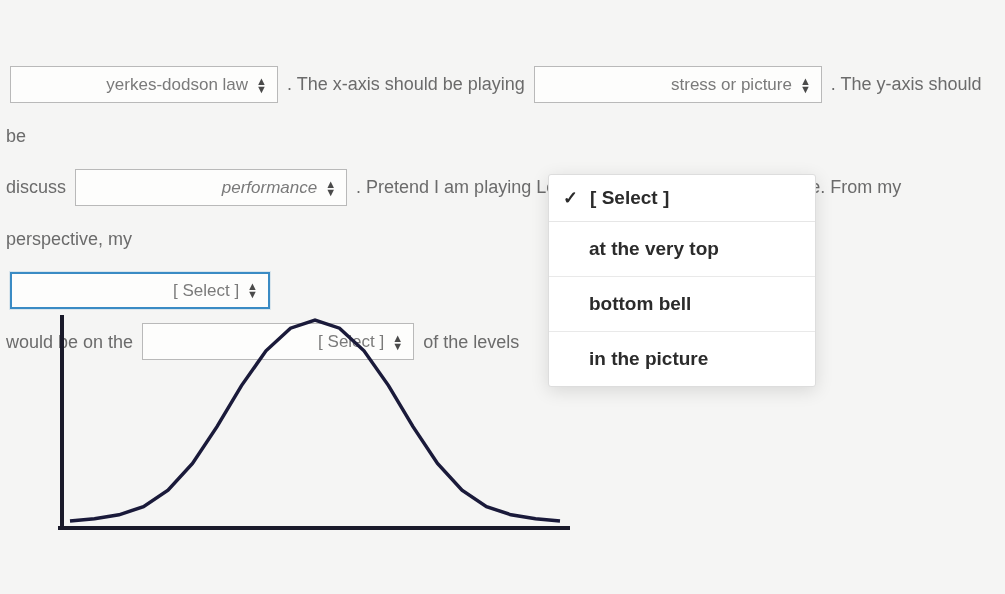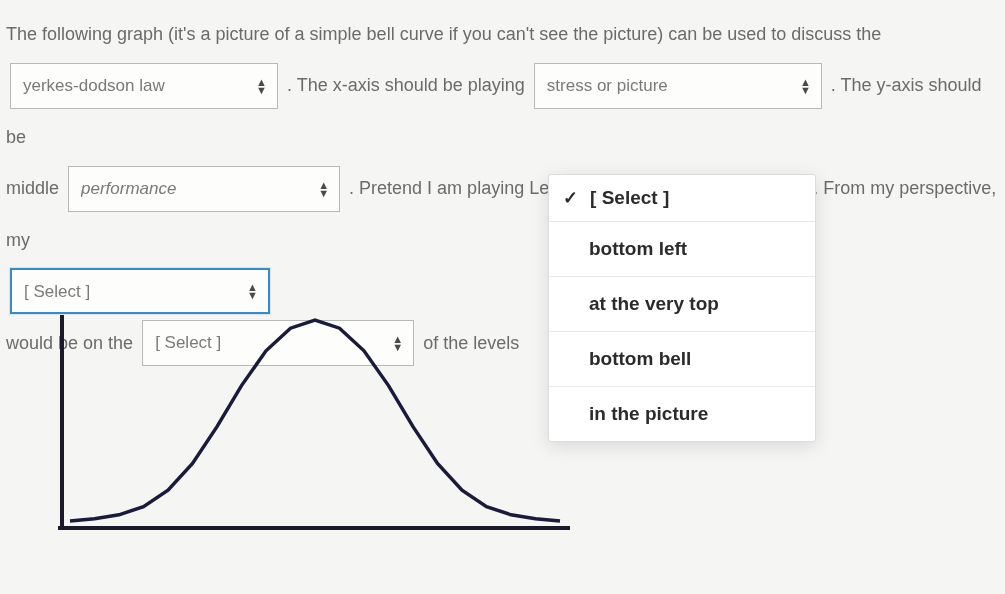--- a/index.html
+++ b/index.html
@@ -20,26 +20,27 @@
     .flow > span, .flow > .select-box {
       vertical-align: middle;
     }
     .txt { color: #6b6b6b; }
     .select-box {
       display: inline-flex;
       align-items: center;
       justify-content: space-between;
       border: 1px solid #b9b9b9;
       background: #fdfdfc;
-      height: 46px;
+      height: 37px;
       padding: 0 10px 0 12px;
       color: #7a7a7a;
       font-size: 17px;
       margin: 0 4px;
       position: relative;
+      text-align: right;
     }
     .select-box.active {
       border: 2px solid #3a8bc4;
       box-shadow: 0 0 0 1px rgba(58,139,196,0.15);
     }
     .select-box .stepper {
       flex: 0 0 auto;
       margin-left: 8px;
       font-size: 11px;
       line-height: 8px;
@@ -90,34 +91,34 @@
       position: absolute;
       left: 50px;
       top: 310px;
     }
     svg.bellaxis { display: block; }
   </style>
 </head>
 <body>
 
 <div class="flow">
-  <span class="txt">The following graph (it's a picture of a simple bell curve if you can't see the picture) can be used to discuss the</span><br>
+  <br>
 
   <span class="select-box w1">
     <span class="label">yerkes-dodson law</span>
     <span class="stepper">▲<br>▼</span>
   </span>
   <span class="txt">. The x-axis should be playing</span>
   <span class="select-box w2">
     <span class="label">stress or picture</span>
     <span class="stepper">▲<br>▼</span>
   </span>
   <span class="txt">. The y-axis should be</span><br>
 
-  <span class="txt">middle</span>
+  <span class="txt">discuss</span>
   <span class="select-box w3">
     <span class="label">performance</span>
     <span class="stepper">▲<br>▼</span>
   </span>
   <span class="txt">. Pretend I am playing Lebron James in a basketball game. From my perspective, my</span><br>
 
   <span class="select-box w4 active">
     <span class="label">[ Select ]</span>
     <span class="stepper">▲<br>▼</span>
   </span>
@@ -130,21 +131,20 @@
     <span class="stepper">▲<br>▼</span>
   </span>
   <span class="txt">of the levels</span>
 </div>
 
 <div class="dropdown">
   <div class="hdr">
     <span class="check">✓</span>
     <span>[ Select ]</span>
   </div>
-  <div class="opt">bottom left</div>
   <div class="opt">at the very top</div>
   <div class="opt">bottom bell</div>
   <div class="opt">in the picture</div>
 </div>
 
 <div class="chart">
   <svg class="bellaxis" width="530" height="230" id="bell-svg">
 
     <line x1="12" y1="5" x2="12" y2="218" stroke="#1a1a2a" stroke-width="4"></line>
     <line x1="8" y1="218" x2="520" y2="218" stroke="#1a1a2a" stroke-width="4"></line>

